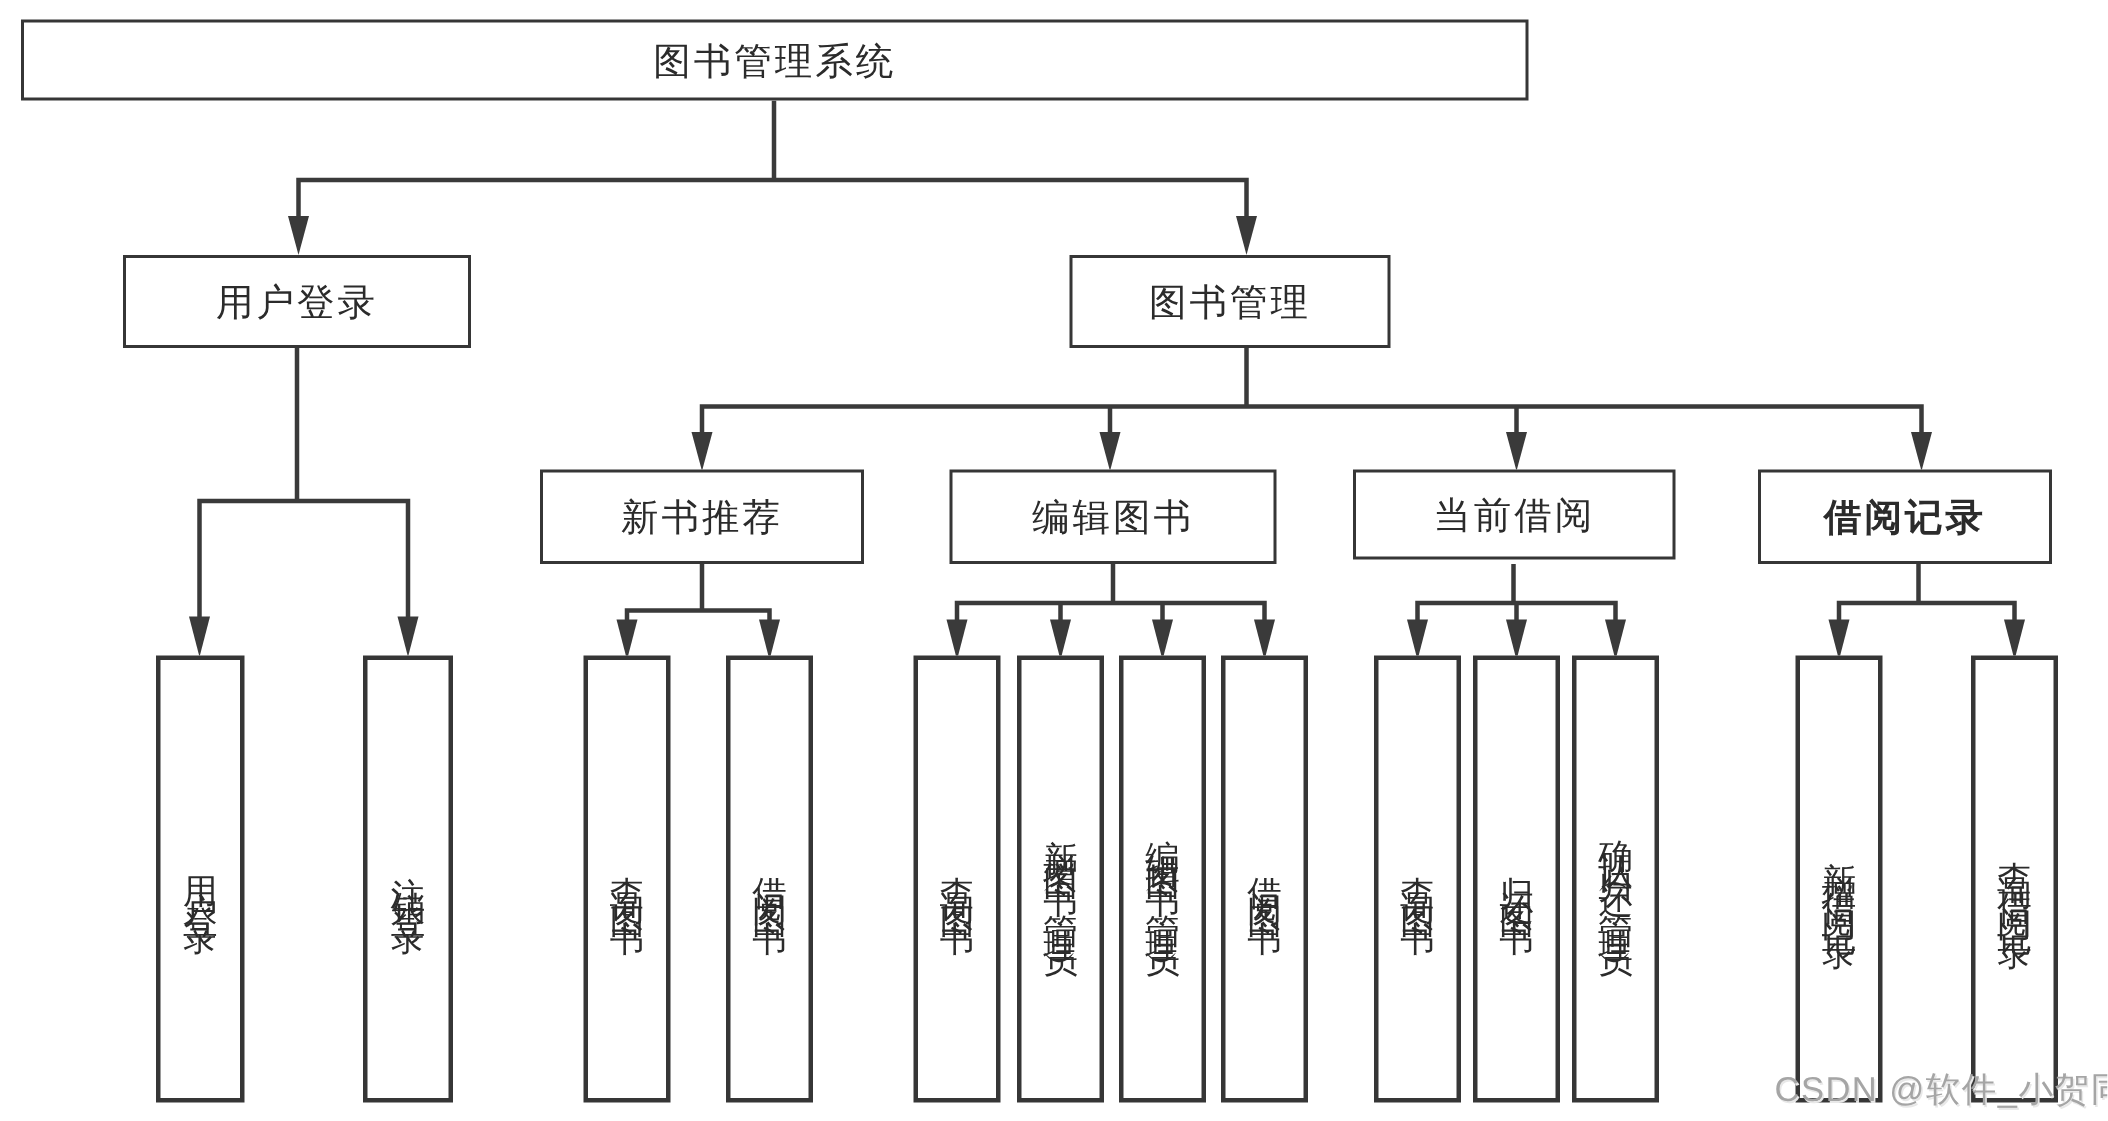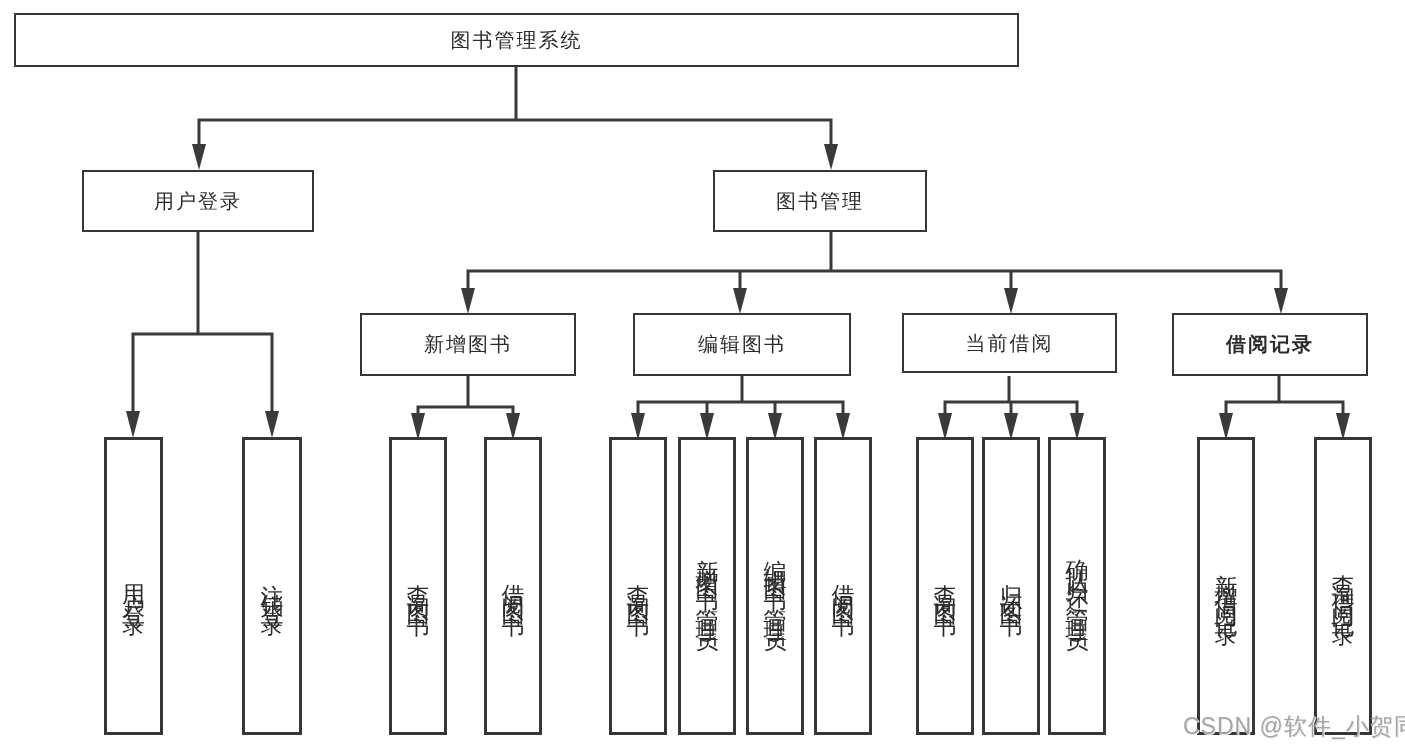--- a/index.html
+++ b/index.html
@@ -10,21 +10,21 @@
     font-family:"Liberation Sans", sans-serif;
     overflow:hidden;
   }
   #connectors{position:absolute;left:0;top:0;width:1405px;height:747px;}
   .node{
     position:absolute;
     box-sizing:border-box;
     border:2px solid #363636;
     background:#ffffff;
     display:flex;align-items:center;justify-content:center;
-    font-size:20px;color:#2b2b2b;letter-spacing:2px;
+    font-size:25px;color:#2b2b2b;letter-spacing:2px;
     z-index:2;
   }
   .leaf{
     position:absolute;
     box-sizing:border-box;
     top:437px;height:298px;
     border:3px solid #363636;
     background:#ffffff;
     display:flex;align-items:center;justify-content:center;
     z-index:2;
@@ -106,21 +106,21 @@
   </div>
 
   <div class="node" style="left:82px;top:170px;width:232px;height:62px;">
     <span>用户登录</span>
   </div>
   <div class="node" style="left:713px;top:170px;width:214px;height:62px;">
     <span>图书管理</span>
   </div>
 
   <div class="node" style="left:360px;top:313px;width:216px;height:63px;">
-    <span>新增图书</span>
+    <span>新书推荐</span>
   </div>
   <div class="node" style="left:633px;top:313px;width:218px;height:63px;">
     <span>编辑图书</span>
   </div>
   <div class="node" style="left:902px;top:313px;width:215px;height:60px;">
     <span>当前借阅</span>
   </div>
   <div class="node" style="left:1172px;top:313px;width:196px;height:63px;font-weight:bold;">
     <span>借阅记录</span>
   </div>

